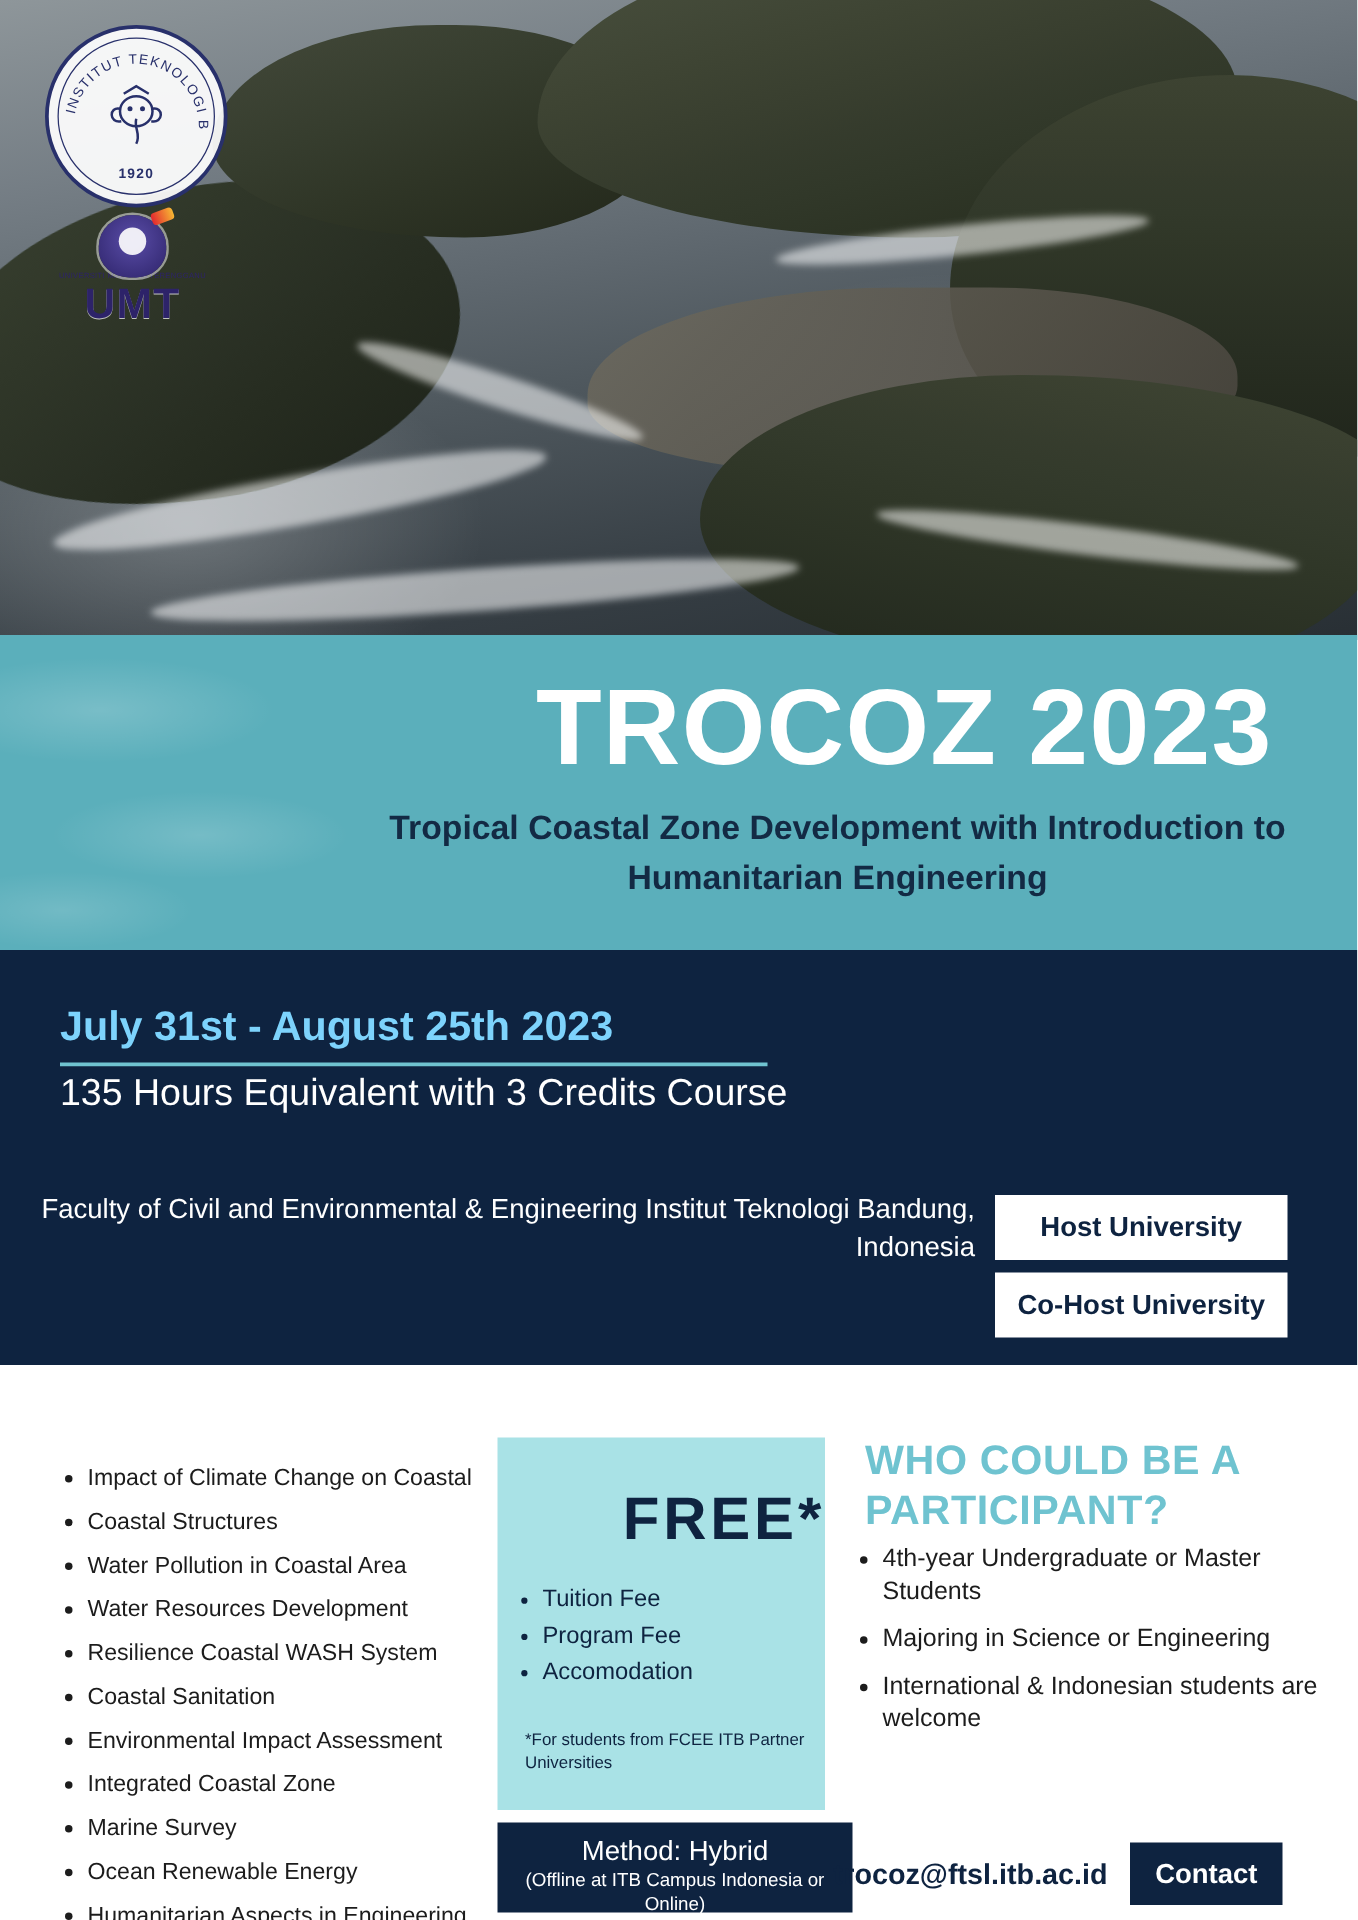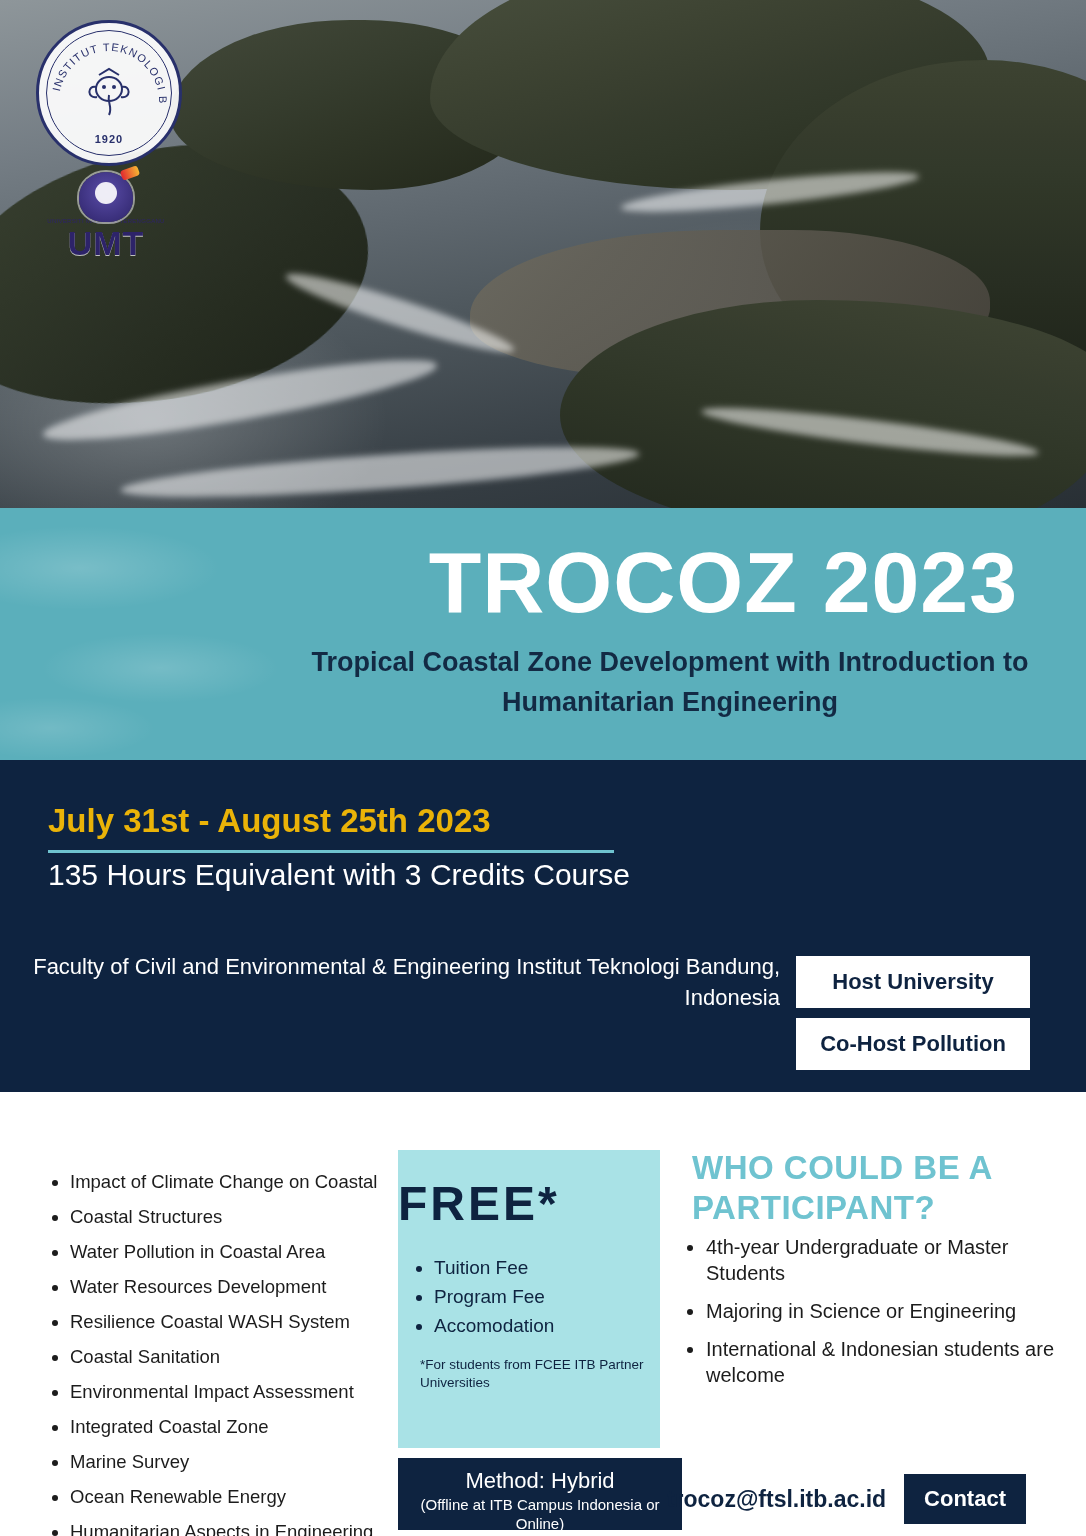--- a/index.html
+++ b/index.html
@@ -218,21 +218,21 @@
     position: absolute;
     left: 0; top: 760px;
     width: 1086px; height: 332px;
     background: #0e2340;
   }
   .date-line {
     position: absolute;
     left: 48px; top: 42px;
     font-size: 33px;
     font-weight: bold;
-    color: #eab308;
+    color: #7dd3fc;
   }
   .date-rule {
     position: absolute;
     left: 48px; top: 90px;
     width: 566px; height: 3px;
     background: #6fc3d0;
   }
   .hours-line {
     position: absolute;
     left: 48px; top: 98px;
@@ -289,36 +289,36 @@
   }
 
   .free-box {
     position: absolute;
     left: 398px; top: 58px;
     width: 262px; height: 298px;
     background: #a9e2e6;
     padding: 0;
   }
   .free-title {
-    text-align: left;
+    text-align: right;
     font-size: 48px;
     font-weight: bold;
     letter-spacing: 3px;
     color: #0e2340;
-    padding-top: 26px;
+    padding-top: 38px;
   }
   .free-list {
     margin: 22px 0 0 0;
     padding-left: 36px;
     font-size: 19px;
     line-height: 29px;
     color: #0e2340;
   }
   .free-note {
-    margin-top: 16px;
+    margin-top: 31px;
     padding: 0 16px 0 22px;
     font-size: 13.5px;
     line-height: 18px;
     color: #0e2340;
   }
   .method-box {
     position: absolute;
     left: 398px; top: 366px;
     width: 284px; height: 72px;
     background: #0e2340;
@@ -437,21 +437,21 @@
     <div class="date-line">July 31st - August 25th 2023</div>
     <div class="date-rule"></div>
     <div class="hours-line">135 Hours Equivalent with 3 Credits Course</div>
 
     <div class="uni-row r1">
       <div class="uni-text">Faculty of Civil and Environmental &amp; Engineering Institut Teknologi Bandung, Indonesia</div>
       <div class="uni-tag">Host University</div>
     </div>
 
     <div class="uni-row r2">
-      <div class="uni-tag">Co-Host Pollution</div>
+      <div class="uni-tag">Co-Host University</div>
     </div>
   </div>
 
   <div class="bottom">
 
     <ul class="topic-list">
       <li>Impact of Climate Change on Coastal</li>
       <li>Coastal Structures</li>
       <li>Water Pollution in Coastal Area</li>
       <li>Water Resources Development</li>

